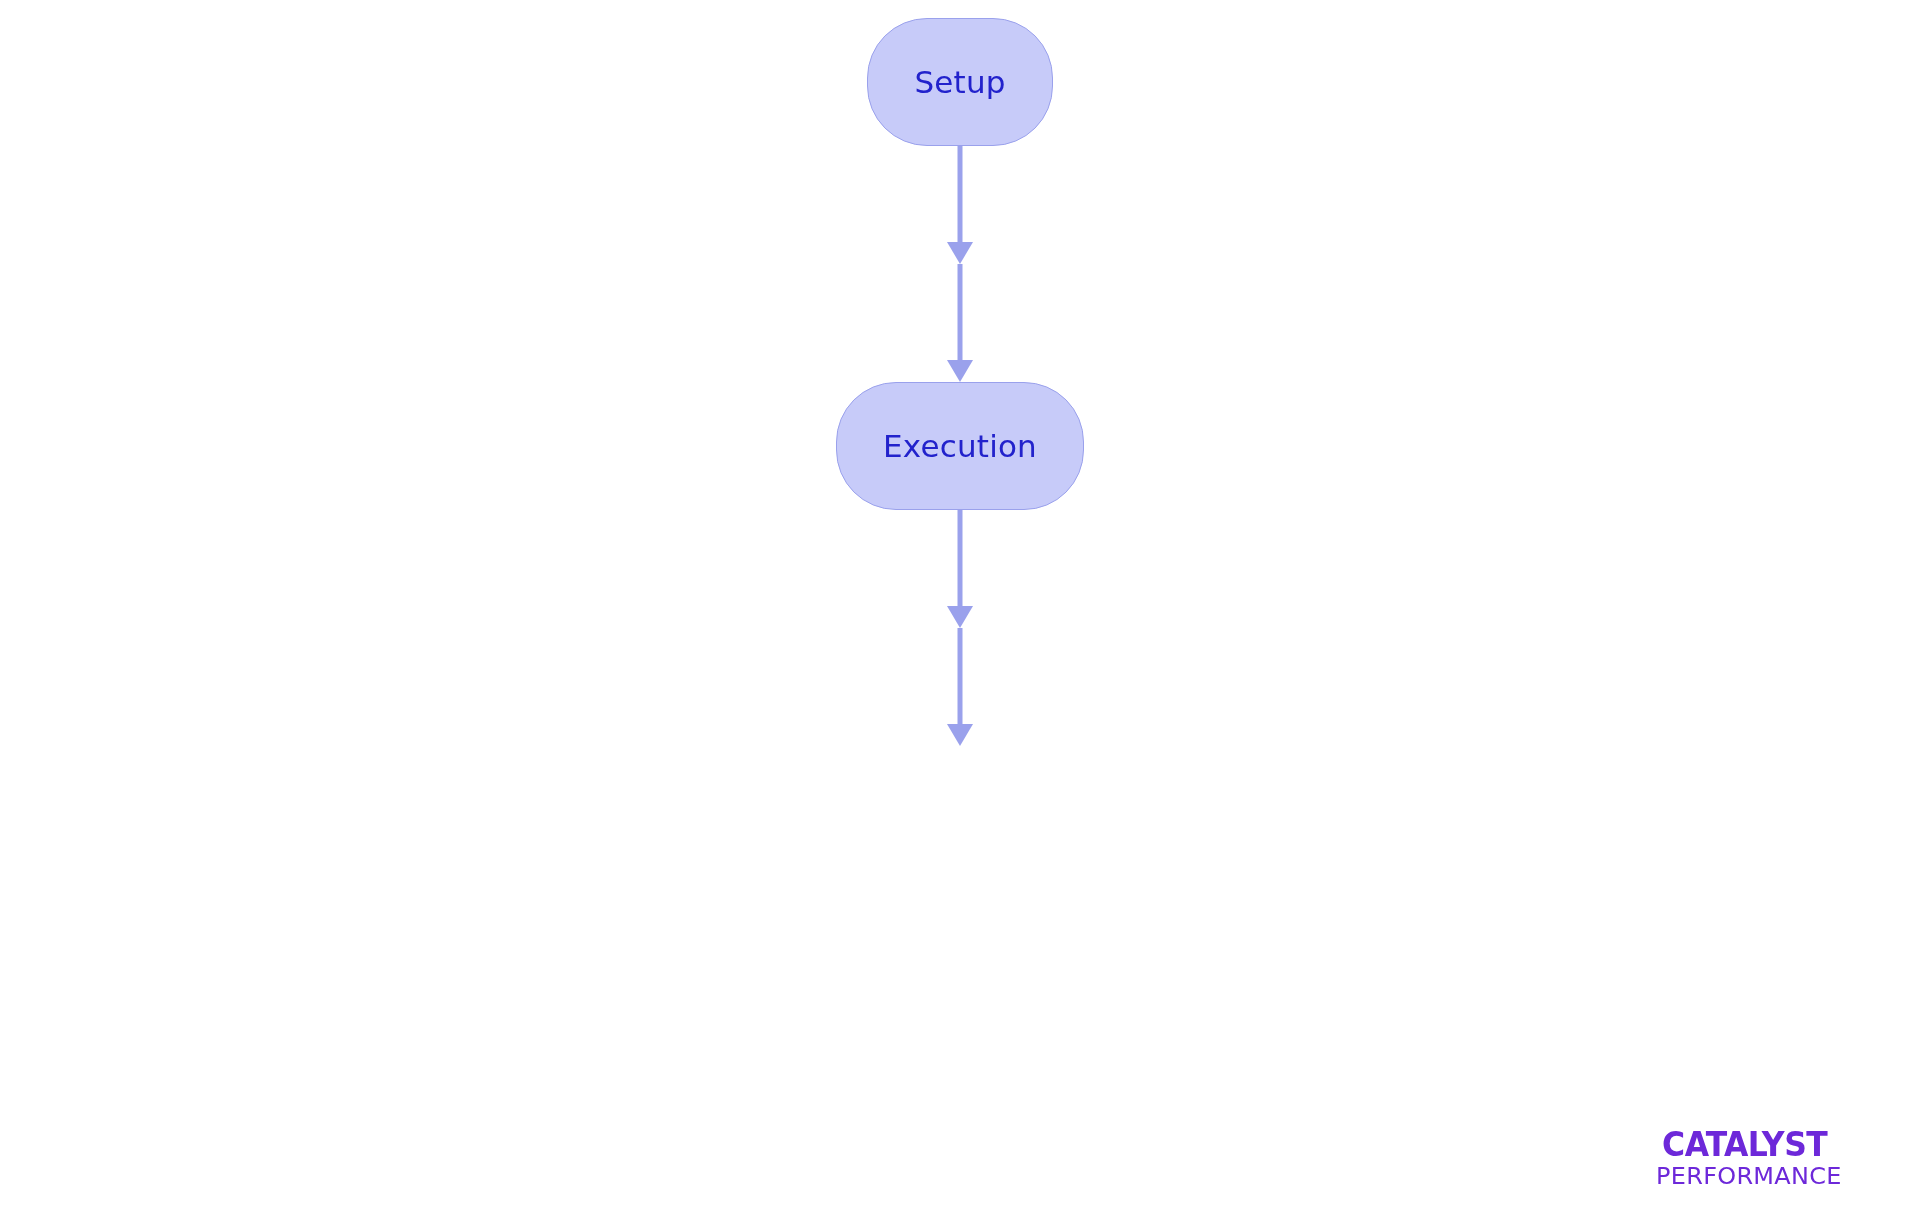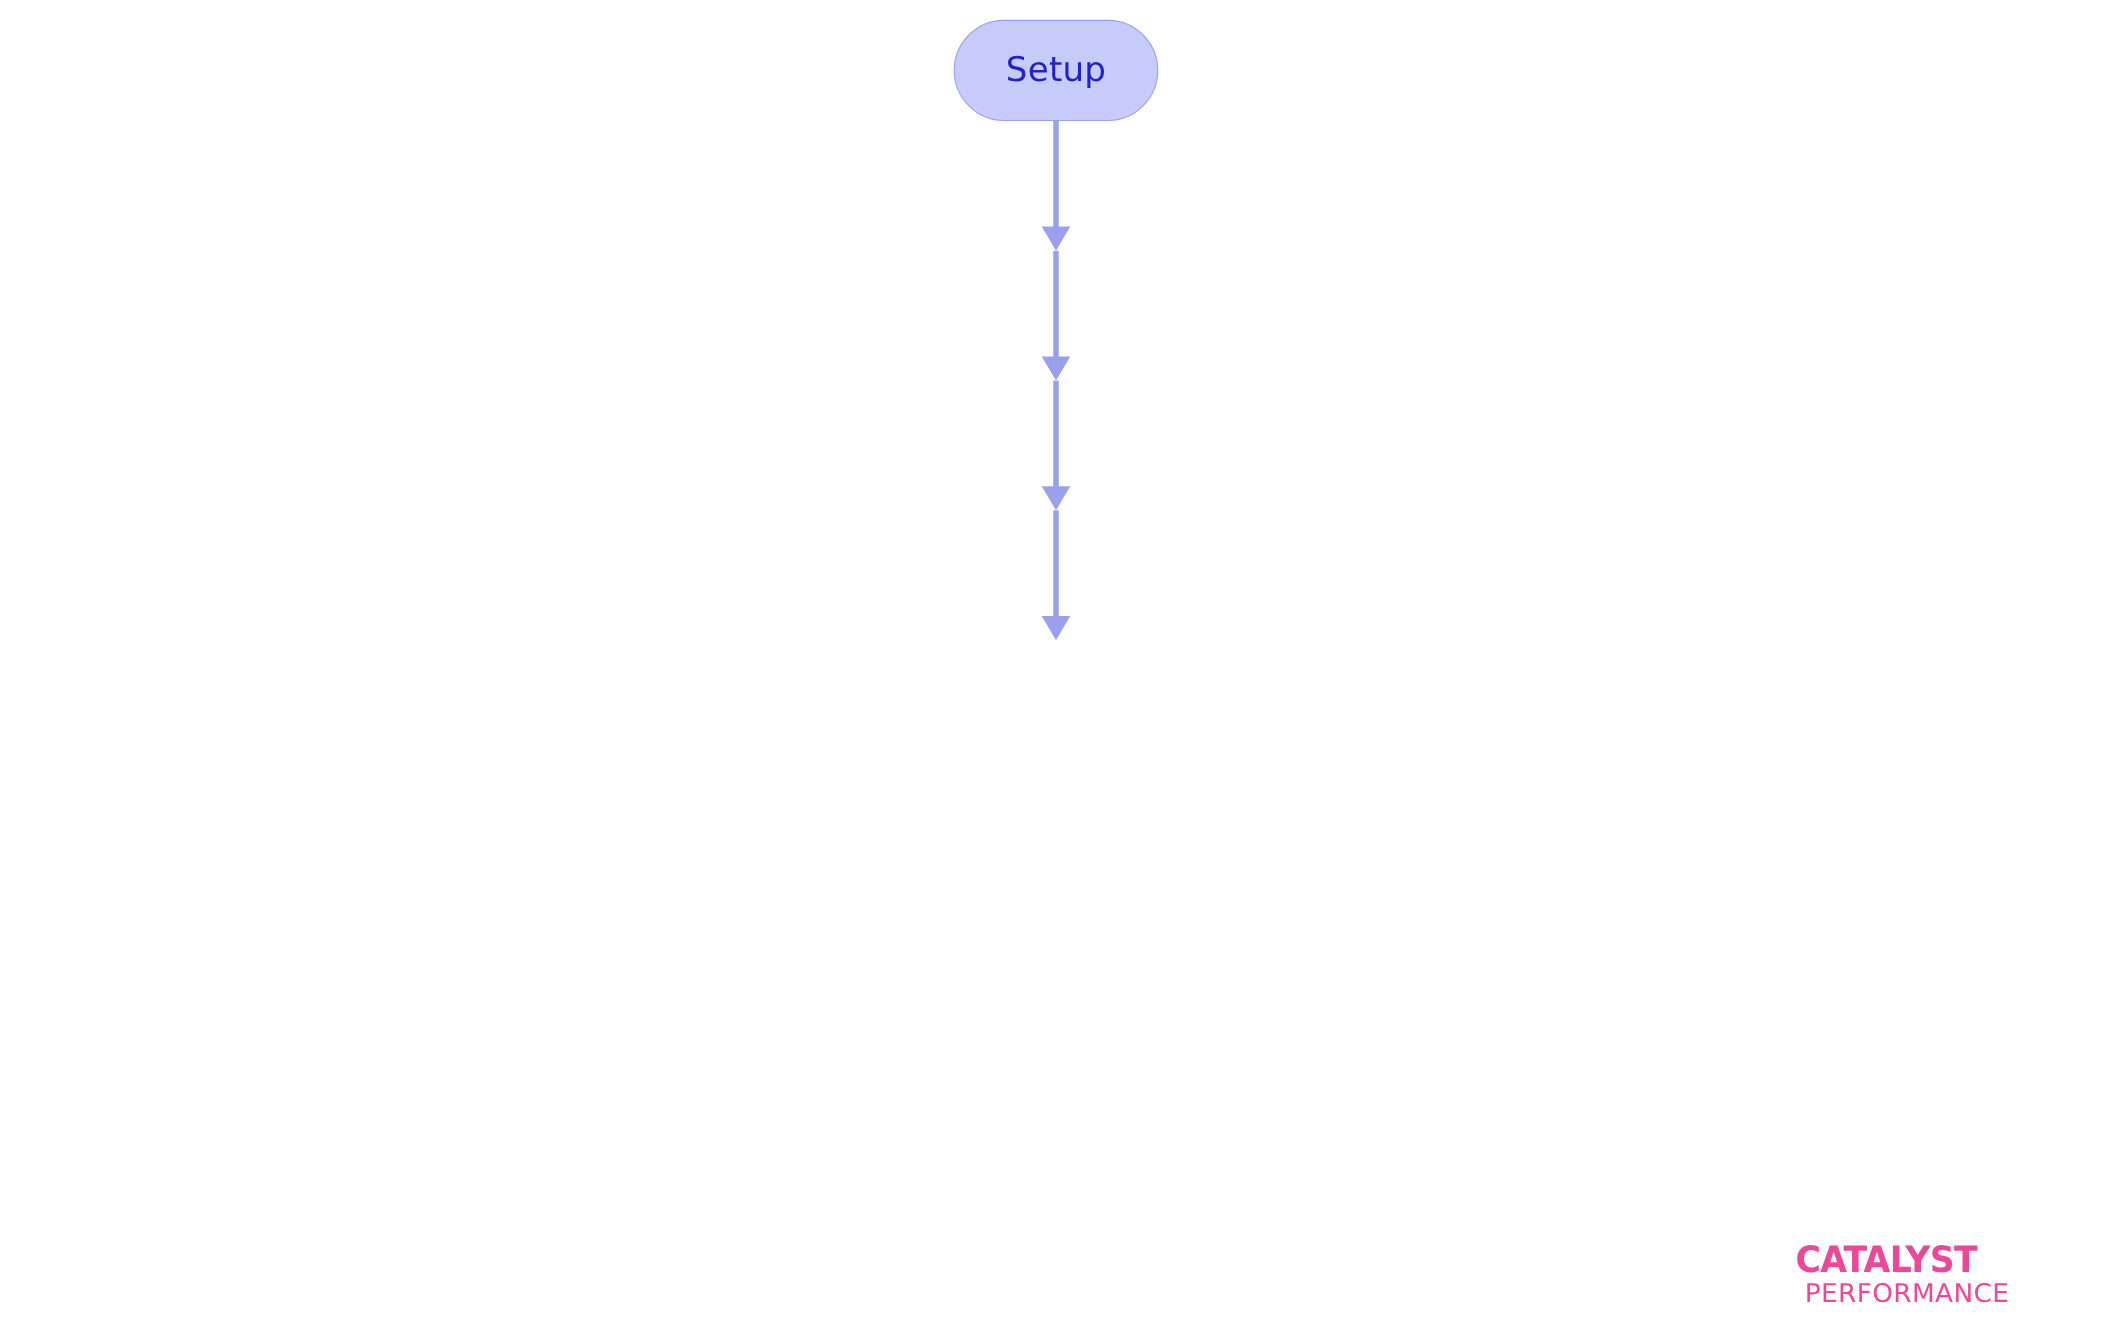--- a/index.html
+++ b/index.html
@@ -35,21 +35,21 @@
 
   .node {
     position: relative;
     box-sizing: border-box;
     display: flex;
     align-items: center;
     justify-content: center;
     background: #c7cbf9;
     border: 1.6px solid #9aa1ec;
     border-radius: 60px;
-    height: 92px;
+    height: 128px;
     padding: 0 46px;
     white-space: nowrap;
   }
 
   .node-label {
     color: #2222cc;
     font-size: 31px;
     line-height: 1;
     letter-spacing: 0.2px;
     font-family: "DejaVu Sans", sans-serif;
@@ -81,22 +81,22 @@
     border-left: 13px solid transparent;
     border-right: 13px solid transparent;
     border-top: 22px solid #9aa1ec;
   }
 
   #brand-logo {
     position: absolute;
     left: 1645px;
     top: 1128px;
     width: 212px;
-    color: #ec4899;
-    text-align: left;
+    color: #6d28d9;
+    text-align: center;
   }
   .brand-primary {
     font-family: "DejaVu Sans", sans-serif;
     font-weight: bold;
     font-size: 33px;
     line-height: 33px;
     letter-spacing: -0.5px;
     transform: scaleX(1.06);
     transform-origin: right center;
     font-stretch: condensed;
@@ -126,20 +126,23 @@
       <div class="shaft"></div>
       <div class="head"></div>
     </div>
 
 
     <div class="connector">
       <div class="shaft"></div>
       <div class="head"></div>
     </div>
 
+    <div class="node">
+      <span class="node-label">Execution</span>
+    </div>
 
     <div class="connector">
       <div class="shaft"></div>
       <div class="head"></div>
     </div>
 
 
     <div class="connector">
       <div class="shaft"></div>
       <div class="head"></div>

